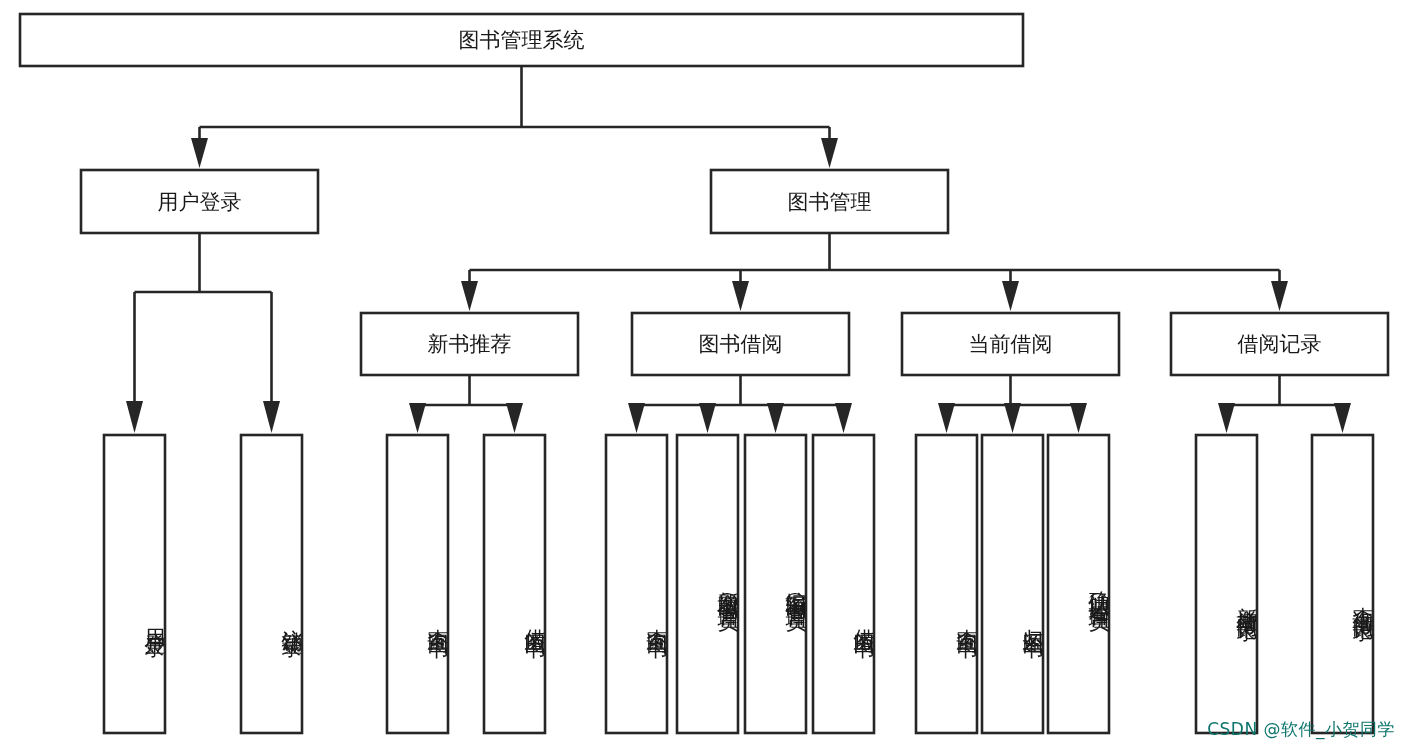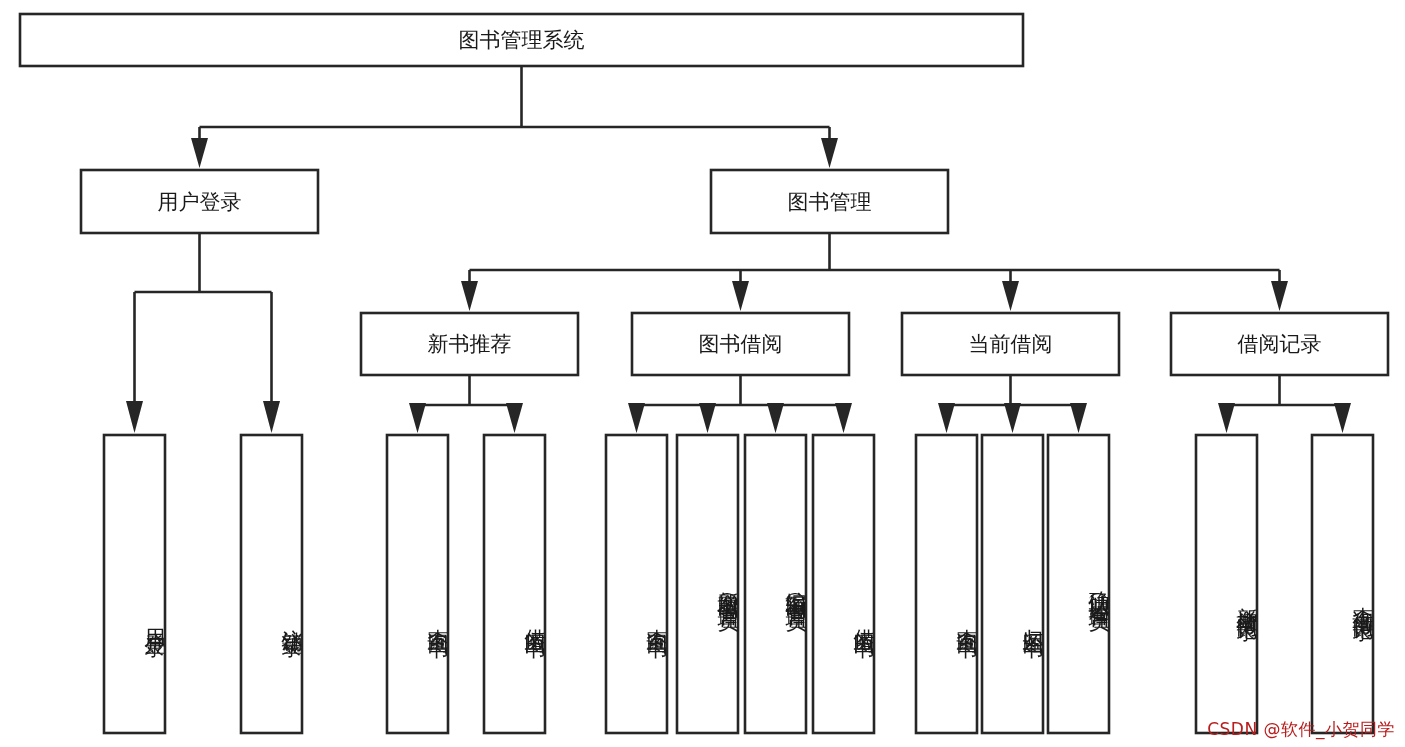--- a/index.html
+++ b/index.html
@@ -70,21 +70,21 @@
     justify-content: center;
     white-space: nowrap;
     pointer-events: none;
   }
   .watermark {
     position: absolute;
     right: 10px;
     bottom: 6px;
     font-family: "DejaVu Sans", "Liberation Sans", sans-serif;
     font-size: 17px;
-    color: #b91c1c;
+    color: #0f766e;
     white-space: nowrap;
     letter-spacing: 0.5px;
   }
 </style>
 </head>
 <body>
 
 <div id="diagram-root">
 
   <svg id="flow-svg" viewBox="0 0 1405 747" xmlns="http://www.w3.org/2000/svg">

